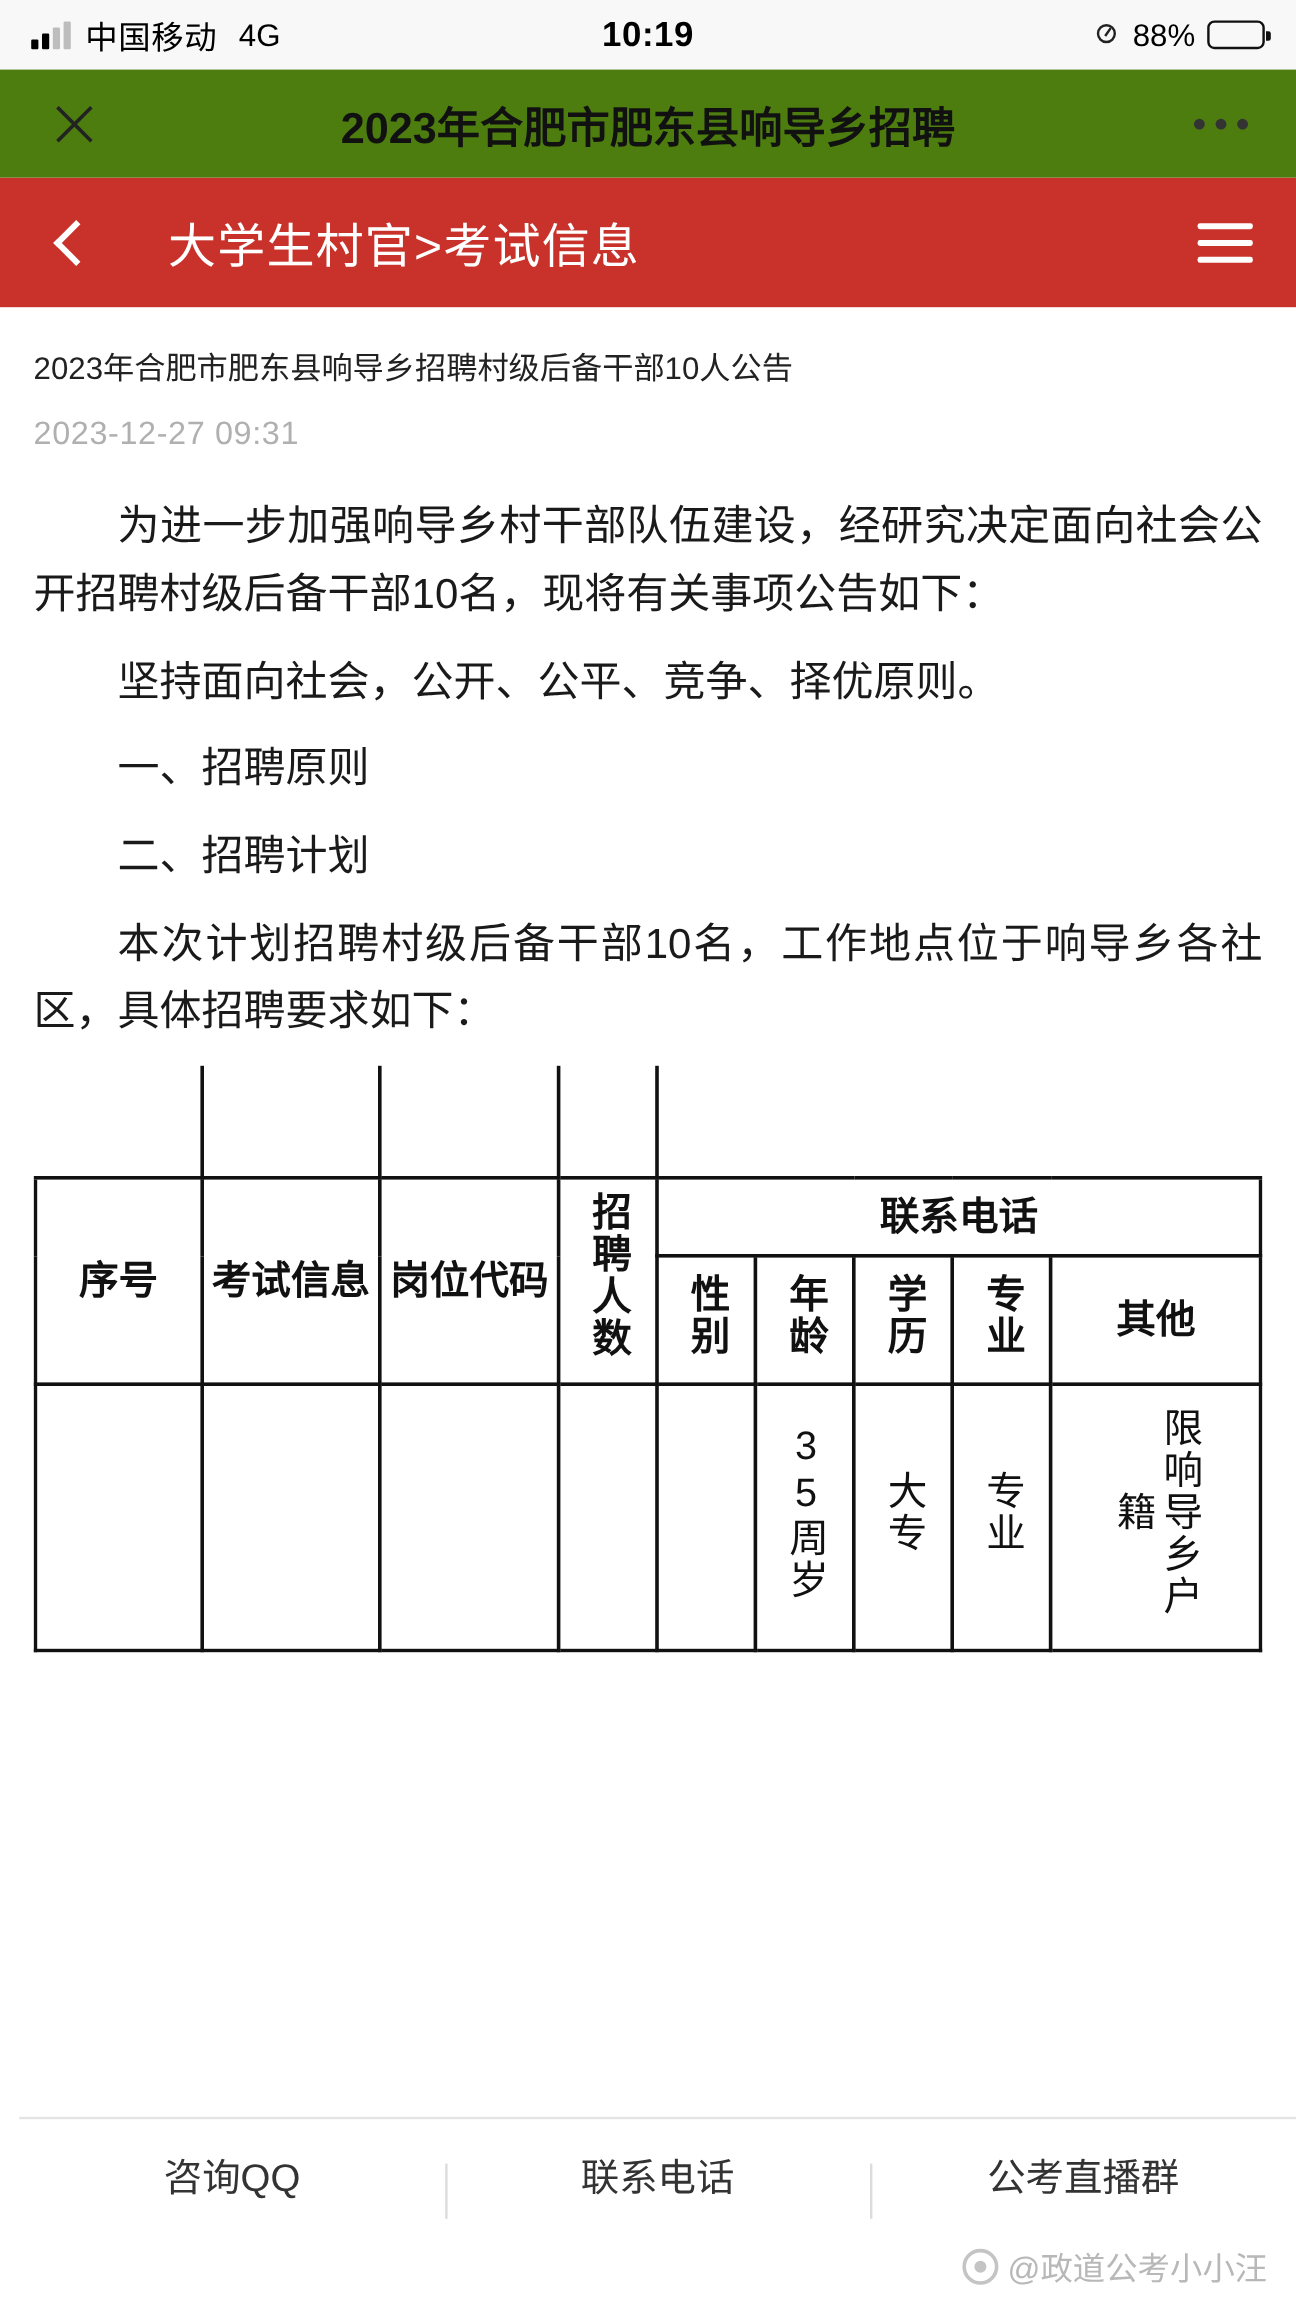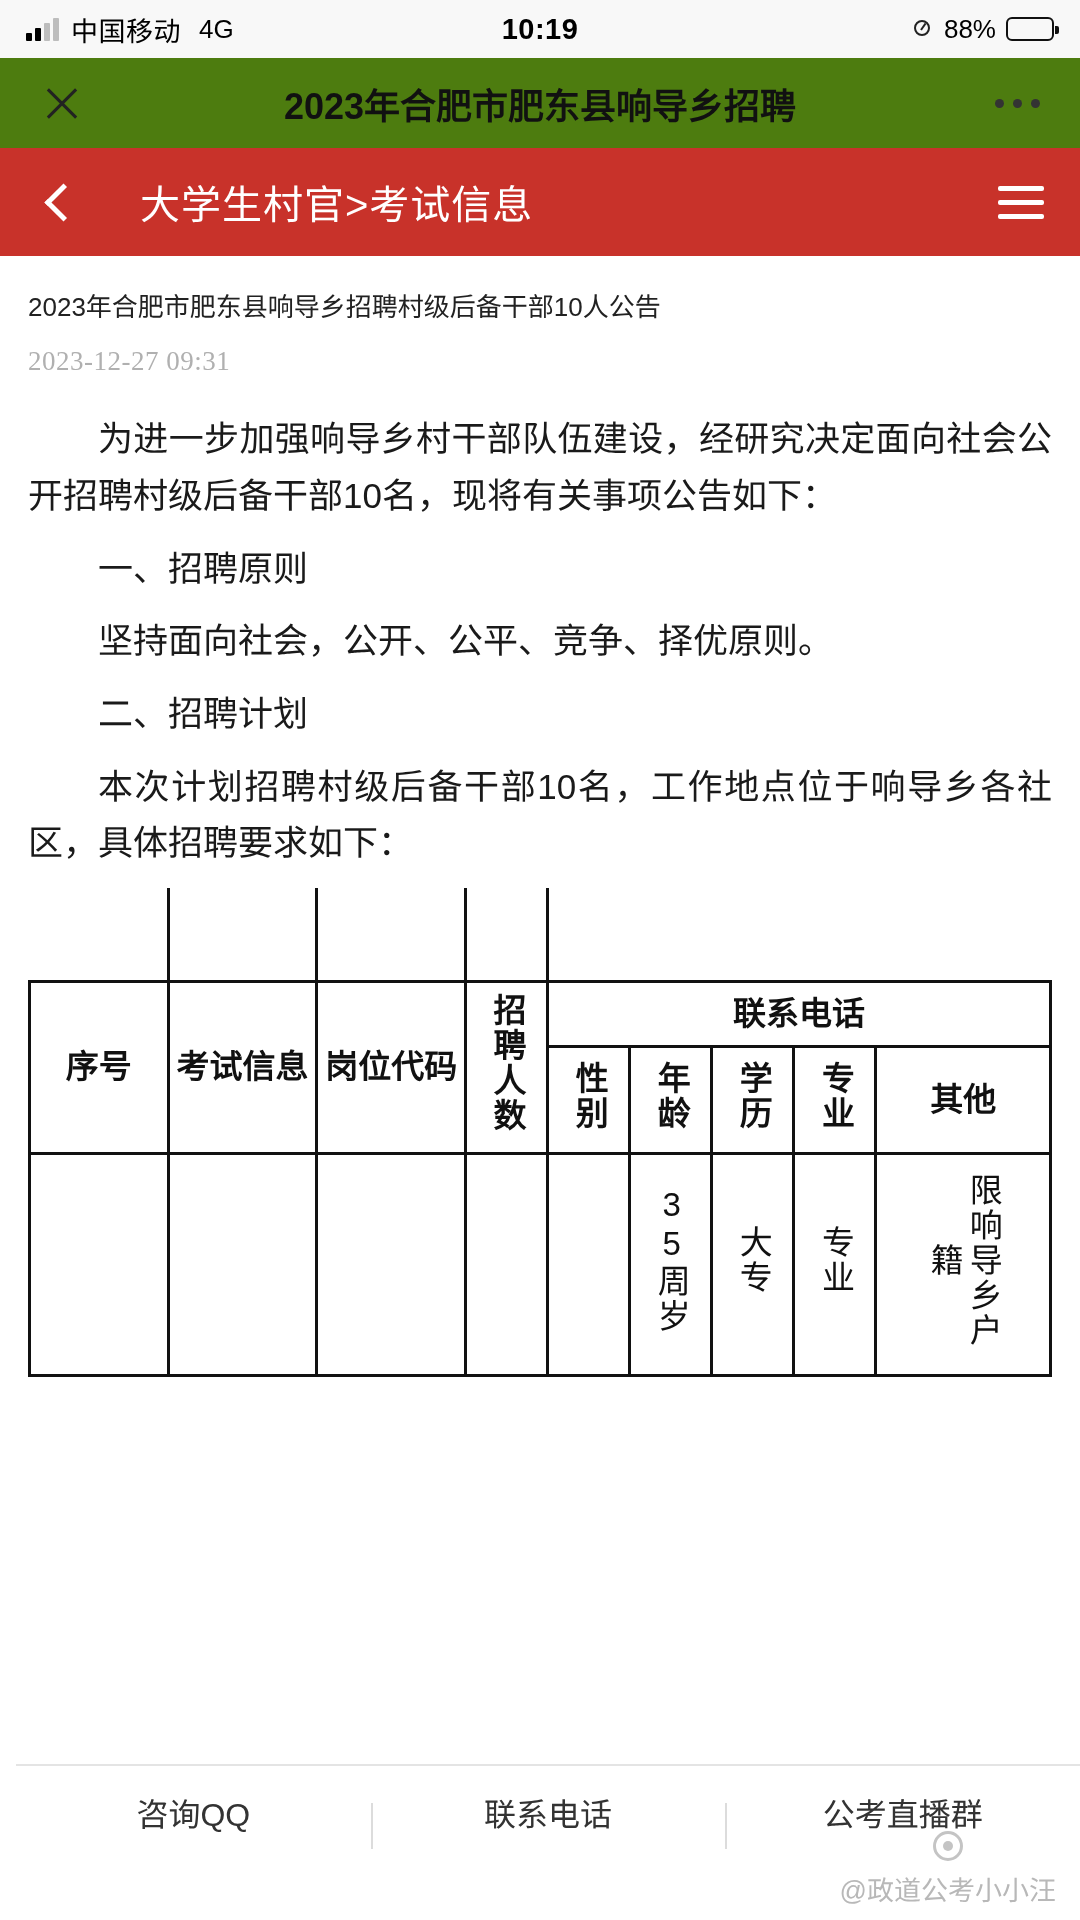--- a/index.html
+++ b/index.html
@@ -228,21 +228,20 @@
     font-size: 26px;
     line-height: 1.32;
     color: #222;
     font-weight: 400;
   }
   .article-date {
     margin-top: 22px;
     font-size: 27px;
     color: #b0b0b0;
     letter-spacing: 0.5px;
-    font-family: Liberation Serif, serif;
   }
   .article-body {
     margin-top: 34px;
   }
   .para {
     font-size: 35px;
     line-height: 1.62;
     color: #1a1a1a;
     text-indent: 2em;
     margin: 0 0 16px 0;
@@ -322,21 +321,20 @@
   
   .watermark {
     position: absolute;
     right: 24px;
     bottom: 12px;
     font-size: 27px;
     color: #b8b8b8;
     display: flex;
     align-items: center;
     gap: 8px;
-    flex-direction: column;
   }
   .weibo-eye {
     width: 30px; height: 30px;
     border-radius: 50%;
     border: 3px solid #c4c4c4;
     position: relative;
     box-sizing: border-box;
   }
   .weibo-eye::after {
     content:"";
@@ -388,22 +386,22 @@
       <i></i>
   </div>
 </div>
 
 <div class="article">
   <div class="article-title">2023年合肥市肥东县响导乡招聘村级后备干部10人公告</div>
   <div class="article-date">2023-12-27 09:31</div>
 
   <div class="article-body">
     <p class="para">为进一步加强响导乡村干部队伍建设，经研究决定面向社会公开招聘村级后备干部10名，现将有关事项公告如下：</p>
+    <p class="para">坚持面向社会，公开、公平、竞争、择优原则。</p>
     <p class="para">一、招聘原则</p>
-    <p class="para">坚持面向社会，公开、公平、竞争、择优原则。</p>
     <p class="para">二、招聘计划</p>
     <p class="para">本次计划招聘村级后备干部10名，工作地点位于响导乡各社区，具体招聘要求如下：</p>
   </div>
 
   <div class="tbl-wrap">
     <table class="rec">
       <colgroup>
         <col style="width:13.5%">
         <col style="width:14.5%">
         <col style="width:14.5%">

